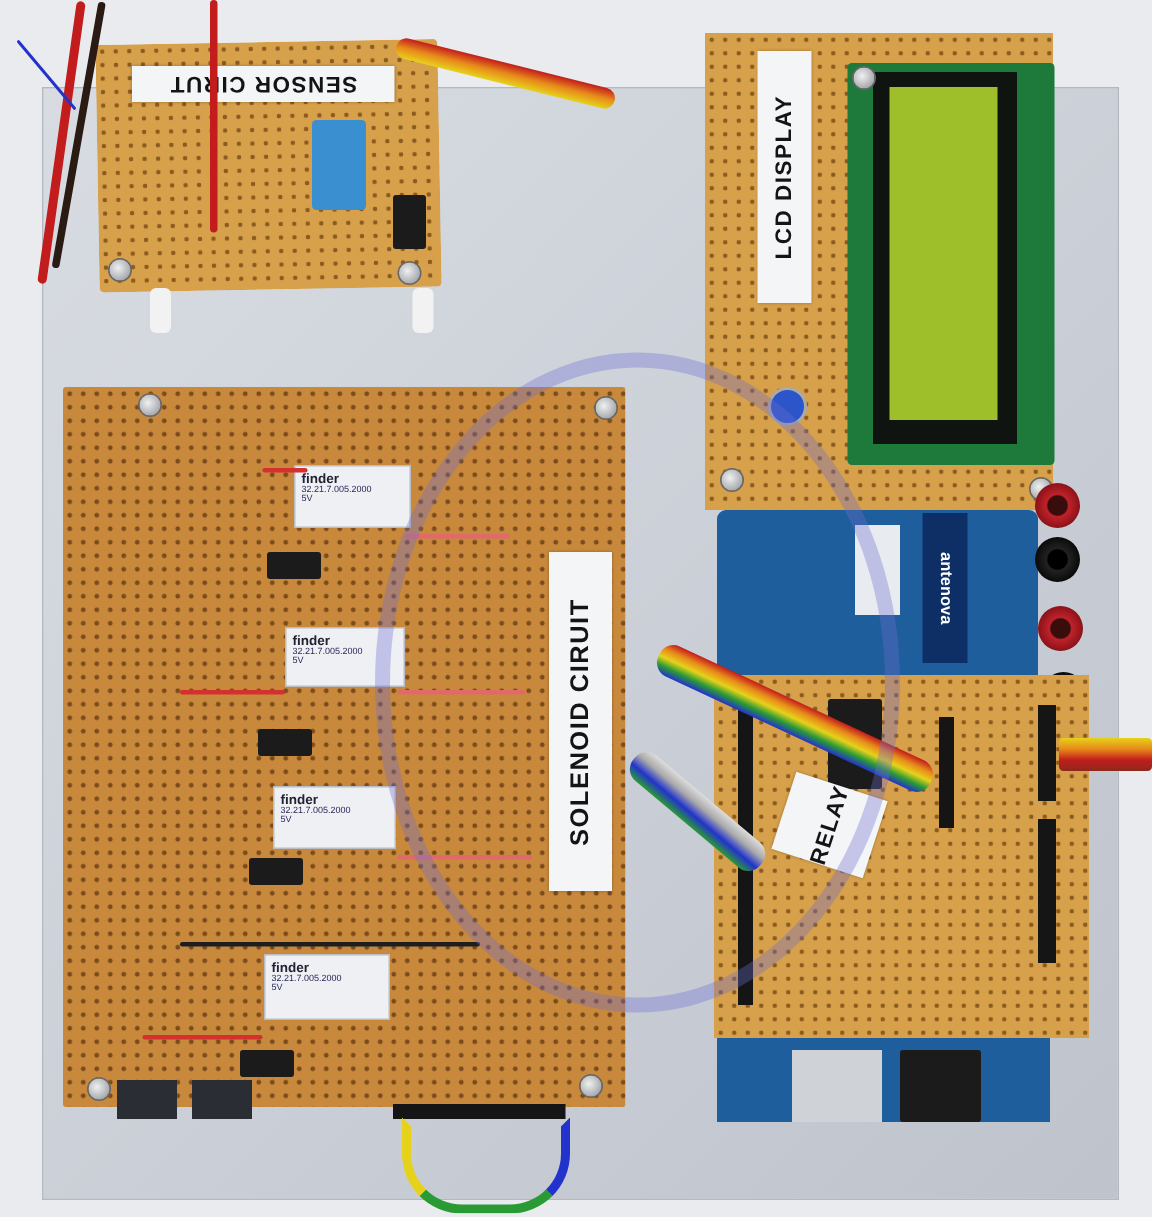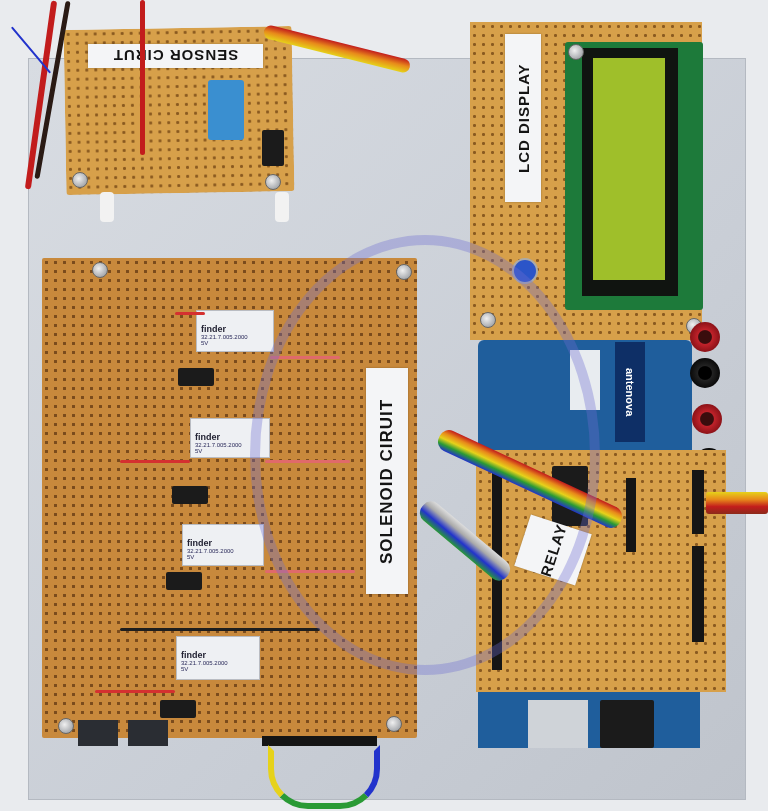--- a/index.html
+++ b/index.html
@@ -5,21 +5,21 @@
   html,body{margin:0;padding:0;}
   body{width:768px;height:811px;position:relative;overflow:hidden;background:#e9ebee;font-family:"Liberation Sans",sans-serif;}
   .abs{position:absolute;}
   .plate{left:28px;top:58px;width:716px;height:740px;background:linear-gradient(135deg,#d8dce2,#c9ced6 60%,#bfc4cc);border:1px solid #b4b9c1;}
   .perf{background-color:#c8893c;background-image:radial-gradient(circle,#7a4b1c 1.4px,transparent 1.8px);background-size:9px 9px;}
   .perf-light{background-color:#d7a04a;background-image:radial-gradient(circle,#8a5a20 1.3px,transparent 1.7px);background-size:9px 9px;}
   .label{background:#f4f5f7;color:#141414;font-weight:bold;letter-spacing:1px;display:flex;align-items:center;justify-content:center;box-shadow:0 0 2px rgba(0,0,0,.3);}
   .vert{writing-mode:vertical-rl;transform:rotate(180deg);}
   .screw{width:14px;height:14px;border-radius:50%;background:radial-gradient(circle at 40% 40%,#f0f0f0,#8a8e94);border:1px solid #666;}
   .relay{background:#eef0f3;border:1px solid #b9bcc2;color:#2a2a5a;font-size:6px;padding:3px 4px;box-sizing:border-box;}
-  .relay .brand{font-size:9px;font-weight:bold;color:#223;margin-top:10px;}
+  .relay .brand{font-size:9px;font-weight:bold;color:#223;}
   .chip{background:#1b1b1b;border-radius:2px;}
   .header-pins{background:#151515;}
   .jack{width:30px;height:30px;border-radius:50%;}
   .jack.red{background:radial-gradient(circle,#3a0d0d 30%,#c0222a 35%,#8c1218 70%);}
   .jack.black{background:radial-gradient(circle,#000 30%,#222 35%,#0a0a0a 70%);}
   .wire{position:absolute;border-radius:3px;}
   .watermark{border:10px solid rgba(110,110,210,.35);border-radius:50%;}
 </style>
 </head>
 <body>

